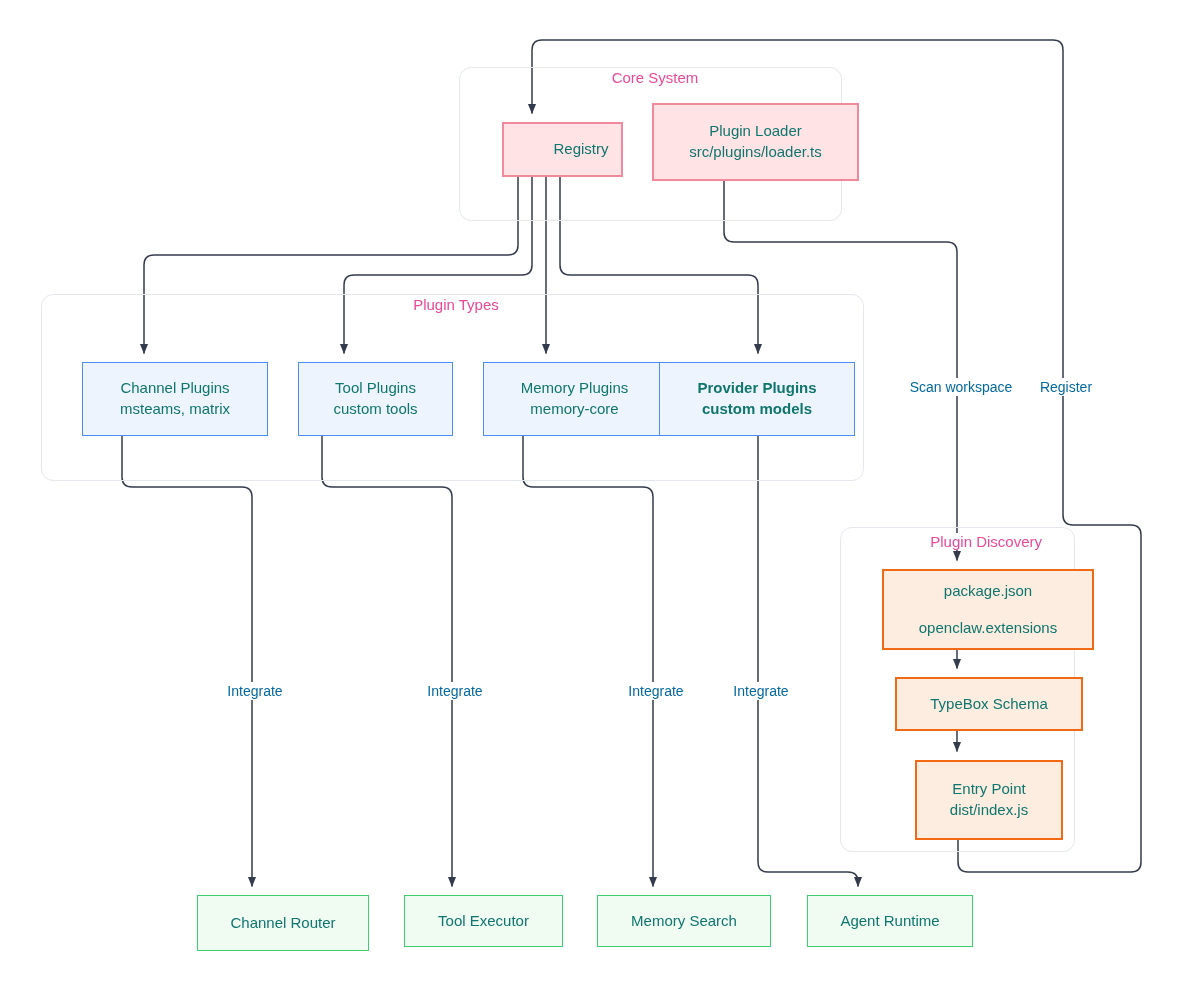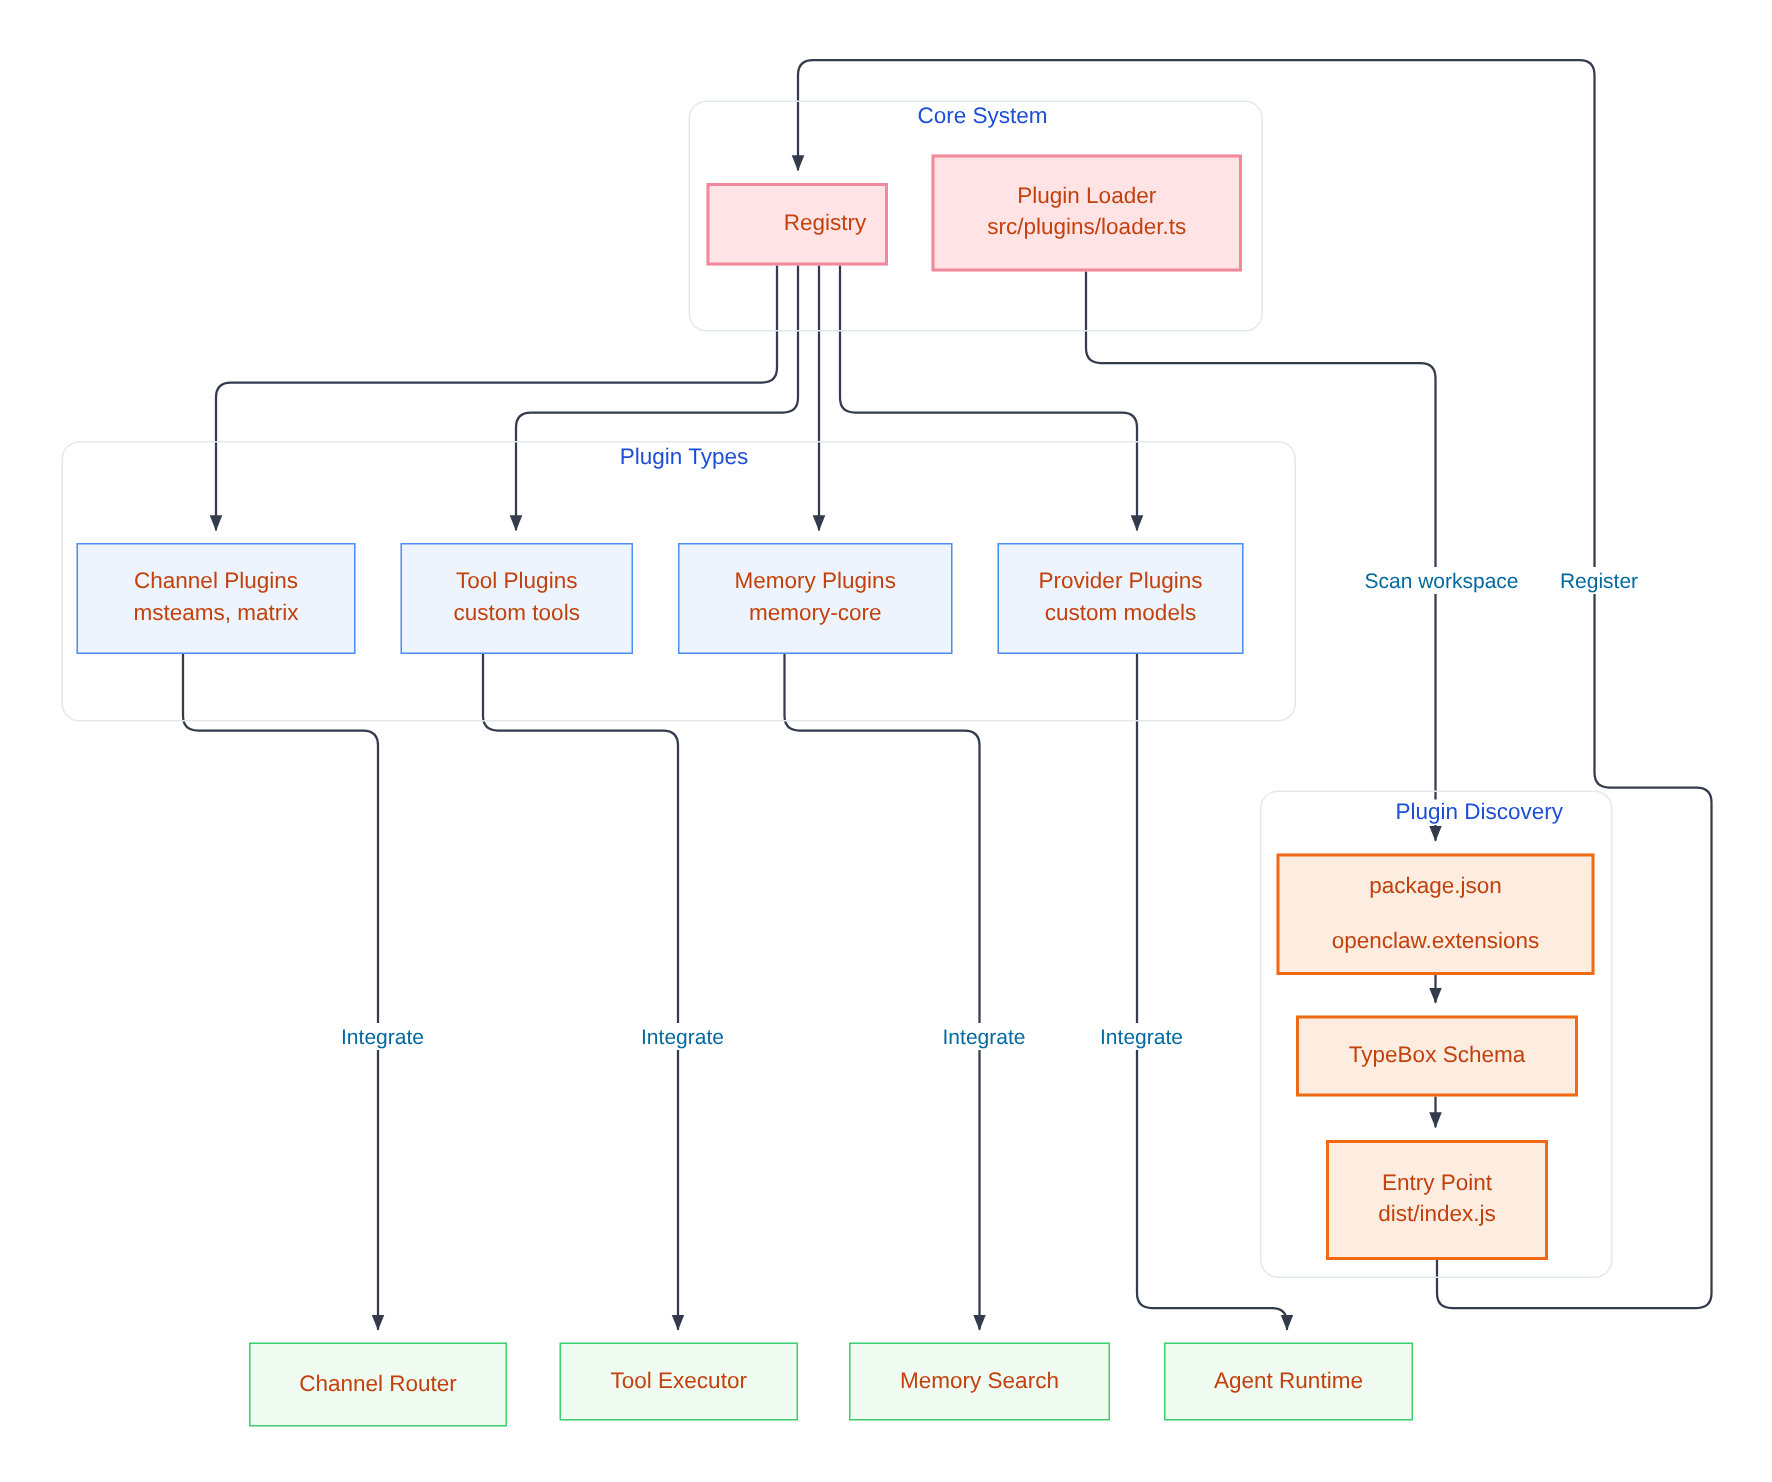--- a/index.html
+++ b/index.html
@@ -29,22 +29,23 @@
   }
   .node {
     position: absolute;
     box-sizing: border-box;
     display: flex;
     flex-direction: column;
     align-items: center;
     justify-content: center;
     text-align: center;
     line-height: 1.38;
-    color: #c2410c;
+    color: #0f766e;
     z-index: 5;
+    margin-left: 31px;
   }
   .node .line1, .node .line2 {
     display: block;
     white-space: nowrap;
   }
   .node-core {
     background: #ffe3e5;
     border: 2px solid #f2889c;
     font-size: 15px;
   }
@@ -67,21 +68,21 @@
     position: absolute;
     box-sizing: border-box;
     border: 1.2px solid #e4e7ec;
     border-radius: 12px;
     background: transparent;
     z-index: 1;
   }
   .cluster-title {
     position: absolute;
     font-size: 15px;
-    color: #1d4ed8;
+    color: #ec4899;
     white-space: nowrap;
     text-align: center;
     z-index: 6;
     background: #ffffff;
     padding: 0 4px;
   }
   .edge-label {
     position: absolute;
     font-size: 14px;
     color: #0369a1;
@@ -155,21 +156,21 @@
   <div class="node node-type" style="left:267px; top:362px; width:155px; height:74px;">
     <span class="line1">Tool Plugins</span>
     <span class="line2">custom tools</span>
   </div>
 
   <div class="node node-type" style="left:452px; top:362px; width:183px; height:74px;">
     <span class="line1">Memory Plugins</span>
     <span class="line2">memory-core</span>
   </div>
 
-  <div class="node node-type" style="left:665px; top:362px; width:164px; height:74px;">
+  <div class="node node-type" style="left:628px; top:362px; width:196px; height:74px;font-weight:bold;">
     <span class="line1">Provider Plugins</span>
     <span class="line2">custom models</span>
   </div>
 
   <div class="cluster" style="left:840px; top:527px; width:235px; height:325px;"></div>
   <div class="cluster-title" style="left:878px; top:533px; width:160px;text-align:right;">Plugin Discovery</div>
 
   <div class="node node-disc" style="left:851px; top:569px; width:212px; height:81px;gap:16px;">
     <span class="line1">package.json</span>
     <span class="line2">openclaw.extensions</span>

